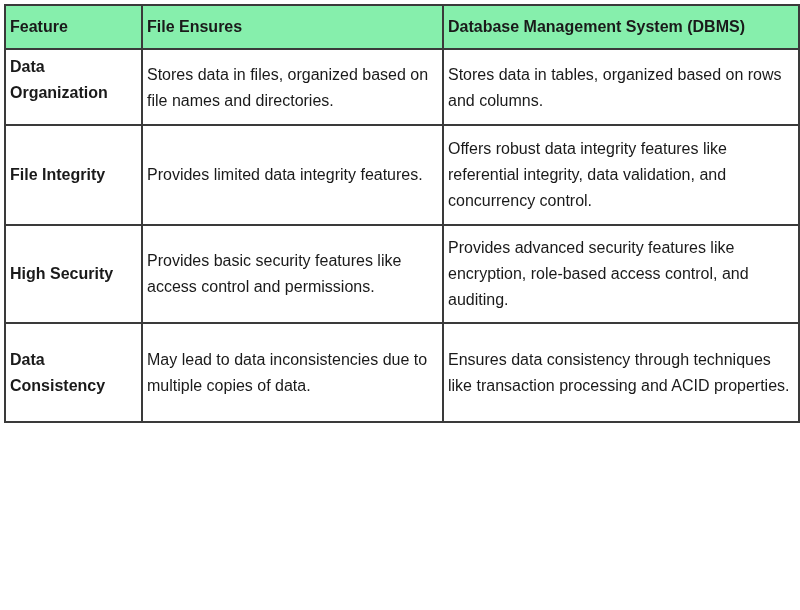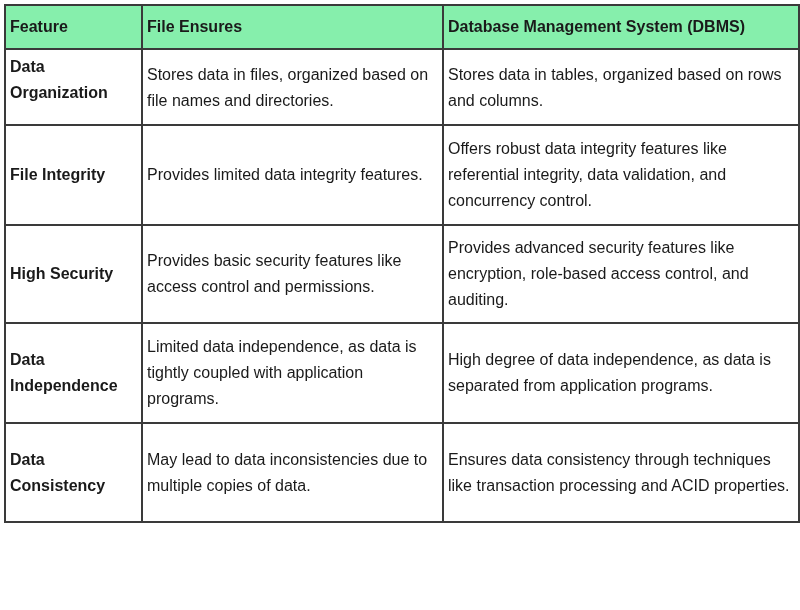--- a/index.html
+++ b/index.html
@@ -51,24 +51,19 @@
     <tr class="r2">
       <td class="feat">File Integrity</td>
       <td class="fs">Provides limited data integrity features.</td>
       <td class="db">Offers robust data integrity features like referential integrity, data validation, and concurrency control.</td>
     </tr>
     <tr class="r3">
       <td class="feat">High Security</td>
       <td class="fs">Provides basic security features like access control and permissions.</td>
       <td class="db">Provides advanced security features like encryption, role-based access control, and auditing.</td>
     </tr>
-    <tr class="r4">
-      <td class="feat">Data Independence</td>
-      <td class="fs">Limited data independence, as data is tightly coupled with application programs.</td>
-      <td class="db">High degree of data independence, as data is separated from application programs.</td>
-    </tr>
     <tr class="r5">
       <td class="feat">Data Consistency</td>
       <td class="fs">May lead to data inconsistencies due to multiple copies of data.</td>
       <td class="db">Ensures data consistency through techniques like transaction processing and ACID properties.</td>
     </tr>
   </tbody>
 </table>
 
 </body></html>

